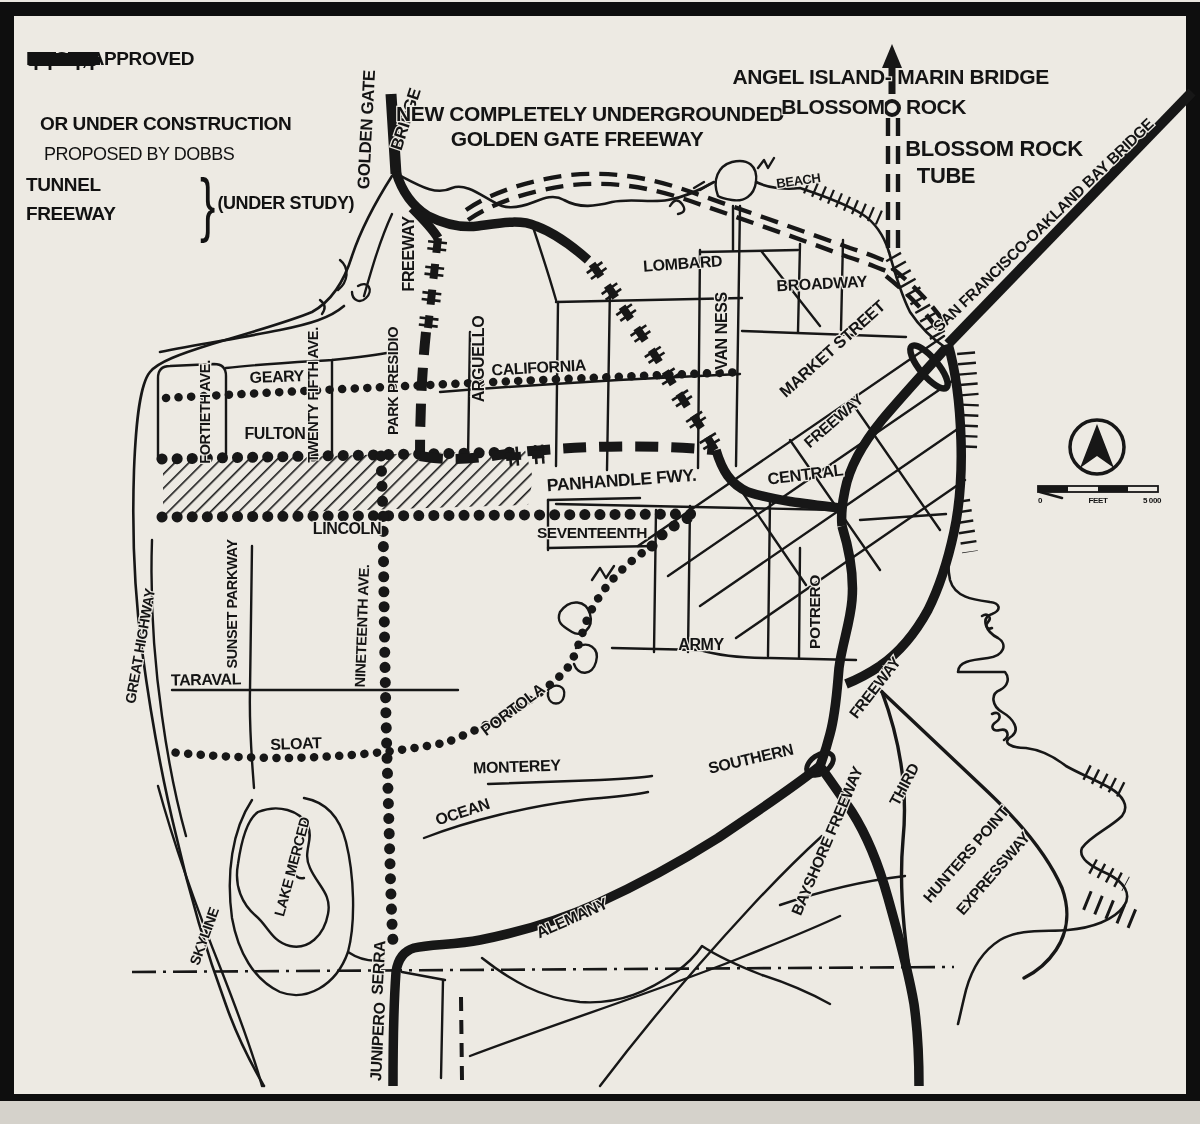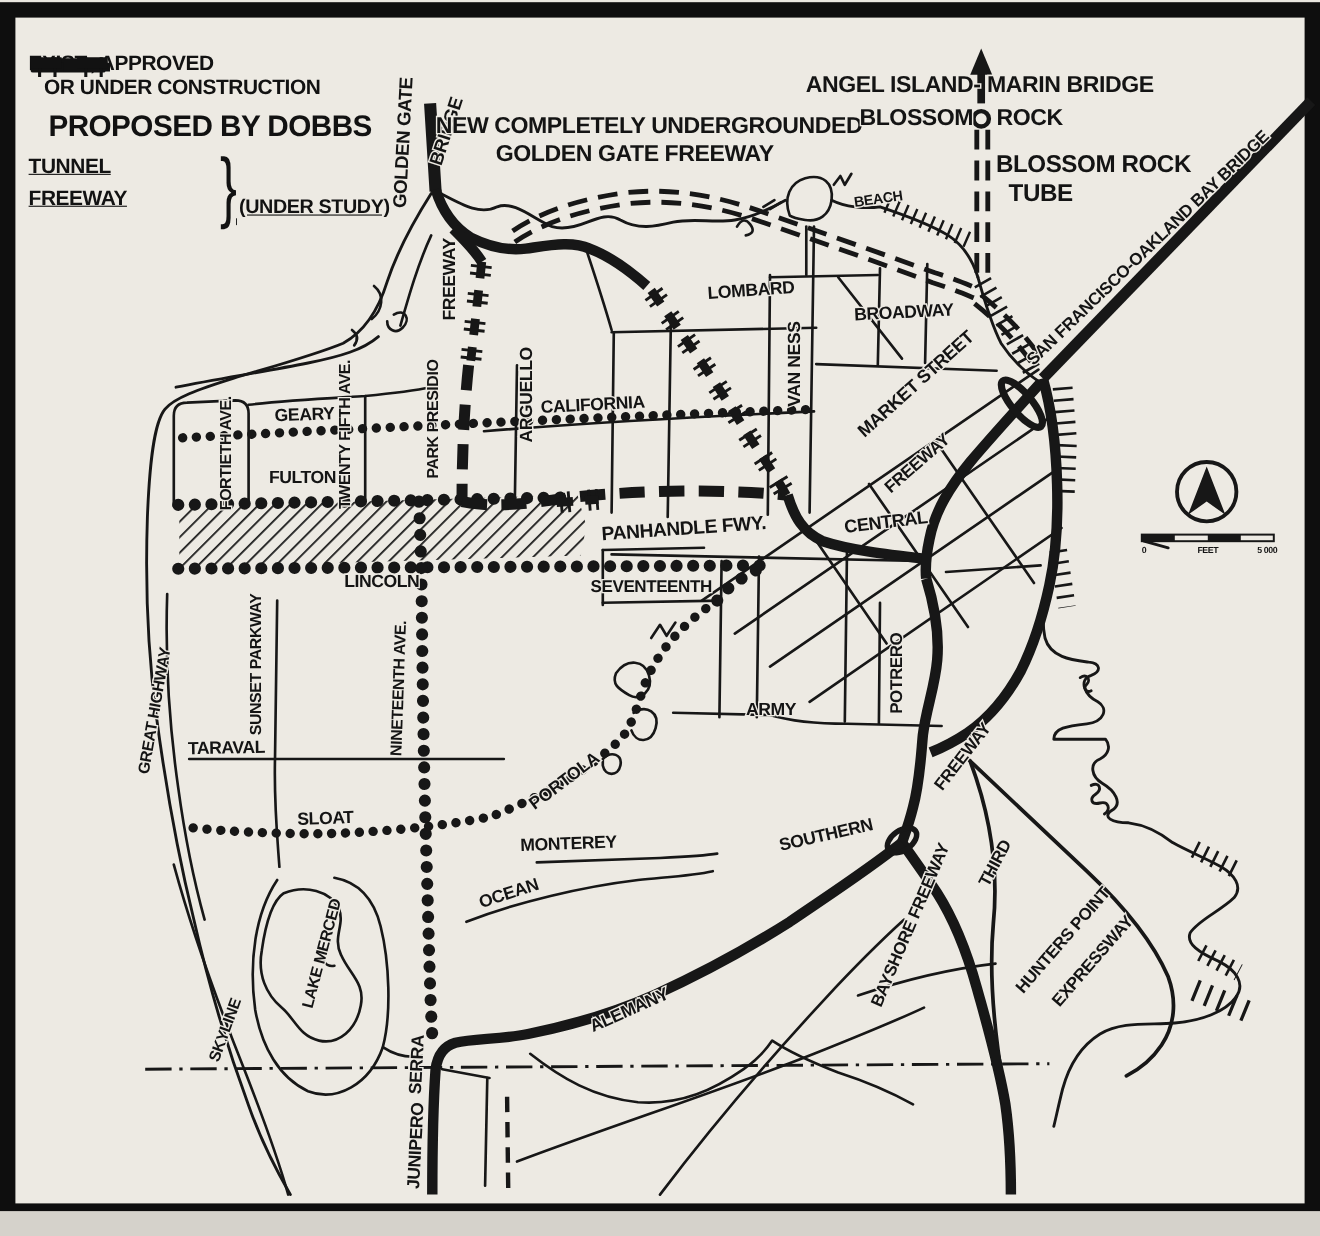--- a/index.html
+++ b/index.html
@@ -24,23 +24,23 @@
   
   #labels-layer text, .svgtxt{
     fill:#141414;font-family:"Liberation Sans",sans-serif;font-weight:700;
     text-anchor:middle;letter-spacing:-0.4px;
     stroke:#edeae3;stroke-width:2.5px;paint-order:stroke;}
   
   .legend{position:absolute;left:26px;top:48px;width:372px;color:#121212;}
   .legend .row{display:flex;align-items:flex-start;margin-bottom:6px;}
   .legend .sw{flex:0 0 76px;margin-right:8px;margin-top:2px;}
   .lg-txt{font-weight:700;font-size:19px;line-height:21px;letter-spacing:-0.4px;}
-  .lg-head{font-weight:700;font-size:27px;letter-spacing:-0.5px;margin:10px 0 8px 18px;}
-  .indent2{margin-left:14px;}
-  .study-wrap{display:flex;align-items:flex-end;text-decoration:underline;}
+  .lg-head{font-weight:400;font-size:18px;letter-spacing:-0.5px;margin:10px 0 8px 18px;}
+  .indent2{margin-left:14px;margin-top:44px;}
+  .study-wrap{display:flex;align-items:center;}
   .study-left{width:180px;}
   .study-left .row{margin-bottom:8px;}
   .brace{font-size:46px;font-weight:400;transform:scaleY(1.55);display:inline-block;
          margin:0 2px 0 -6px;line-height:60px;}
   .study-lbl{font-weight:700;font-size:18px;letter-spacing:-0.4px;white-space:nowrap;}
   .frame-bottom{position:absolute;left:0;top:1101px;width:1200px;height:23px;background:#d5d2cb;}
 </style>
 </head>
 <body>
 

